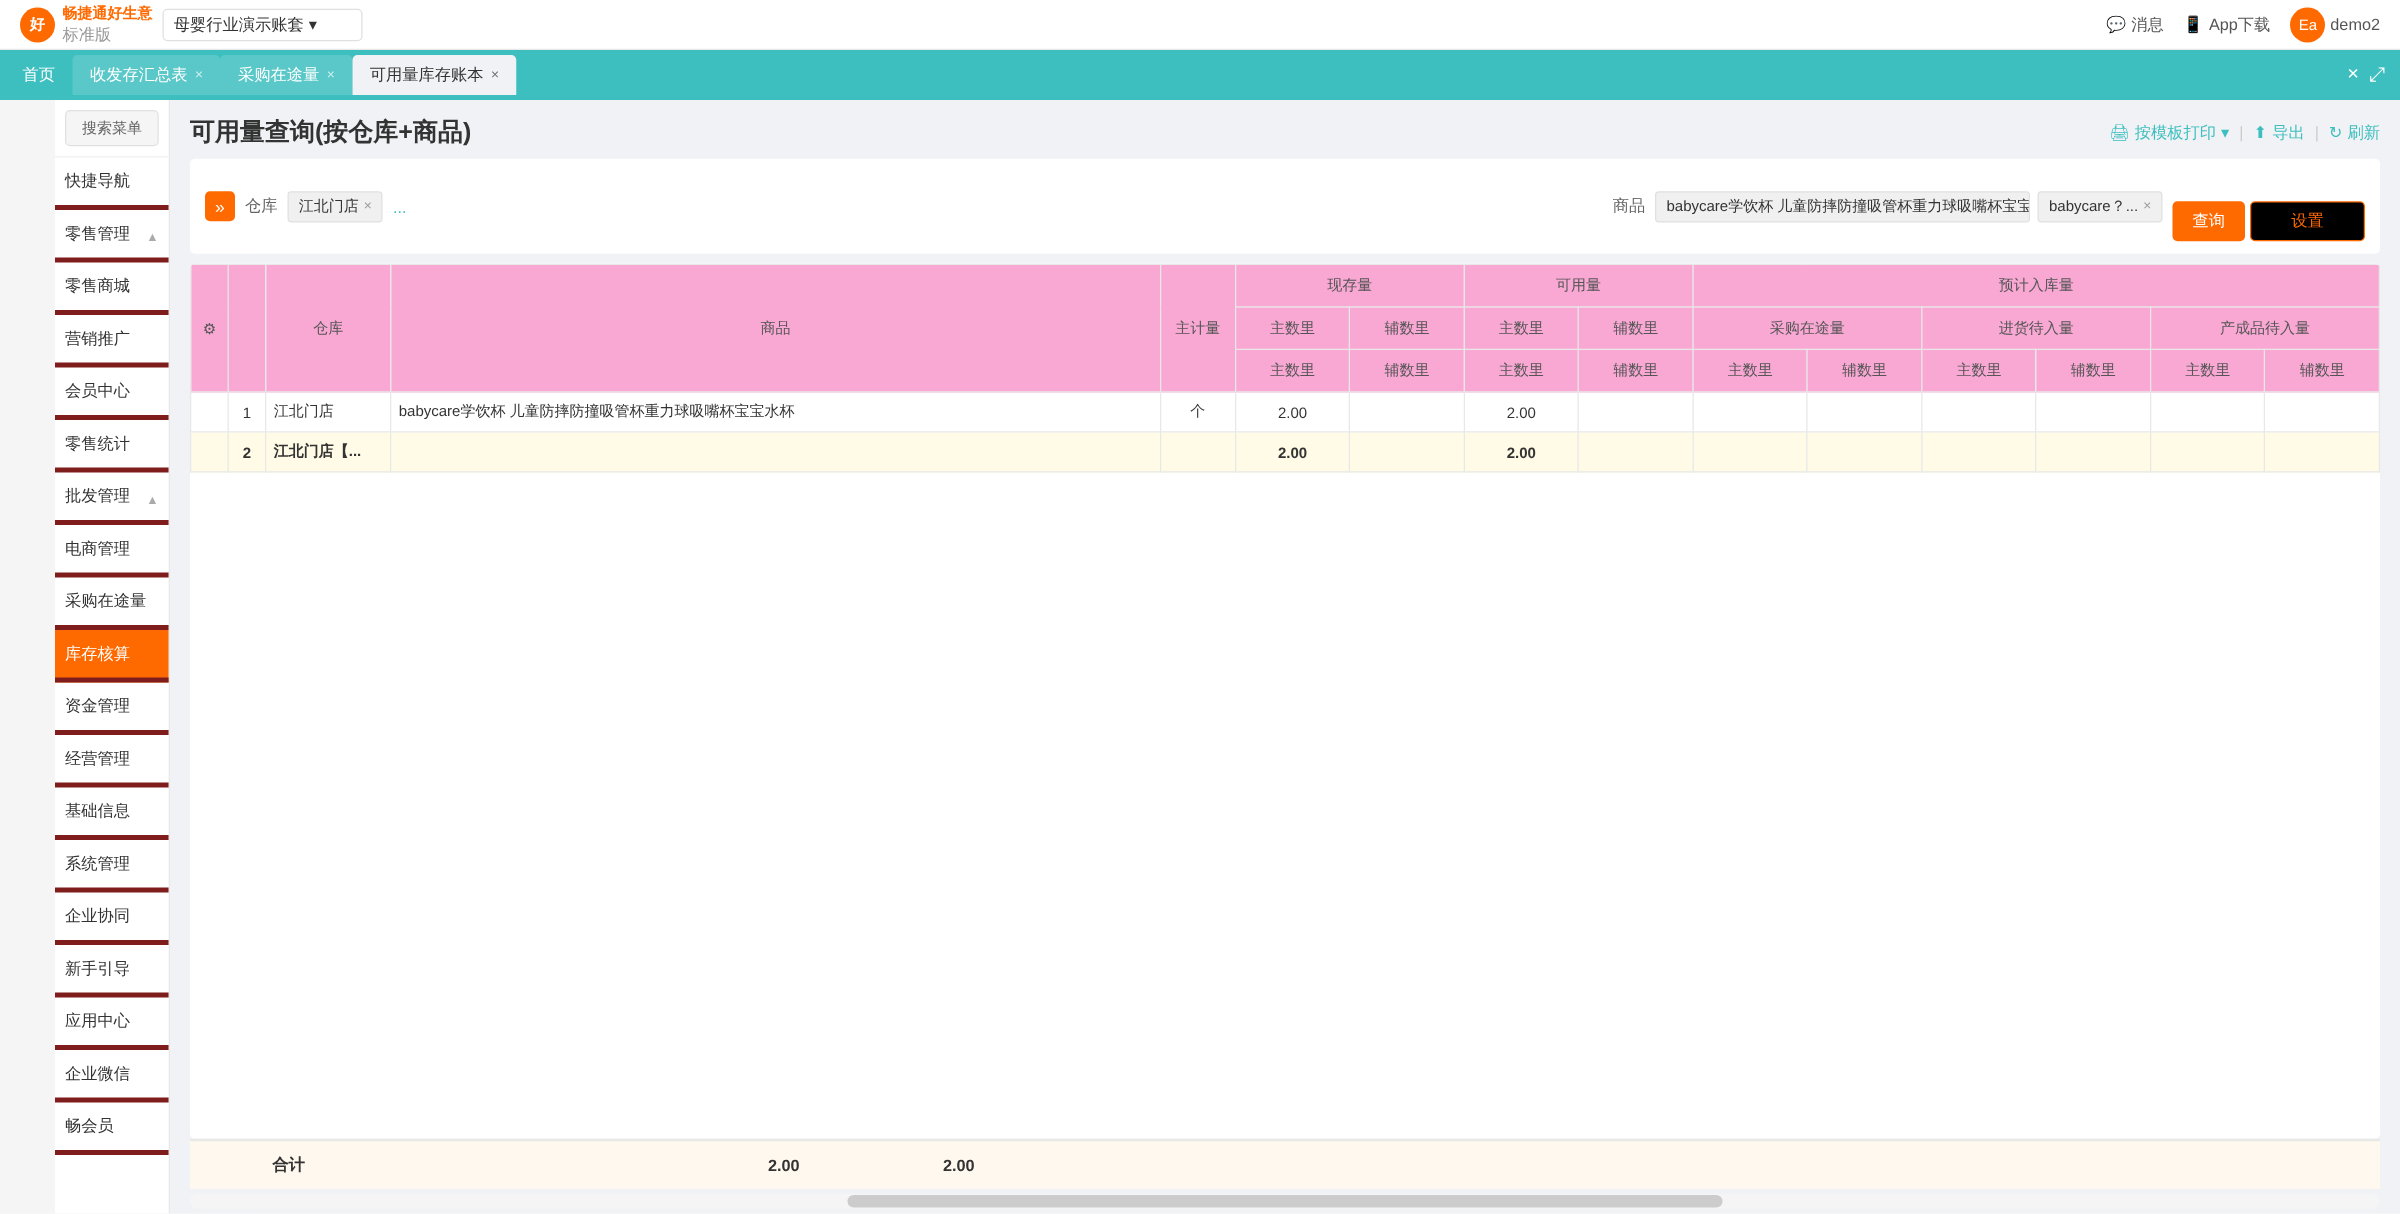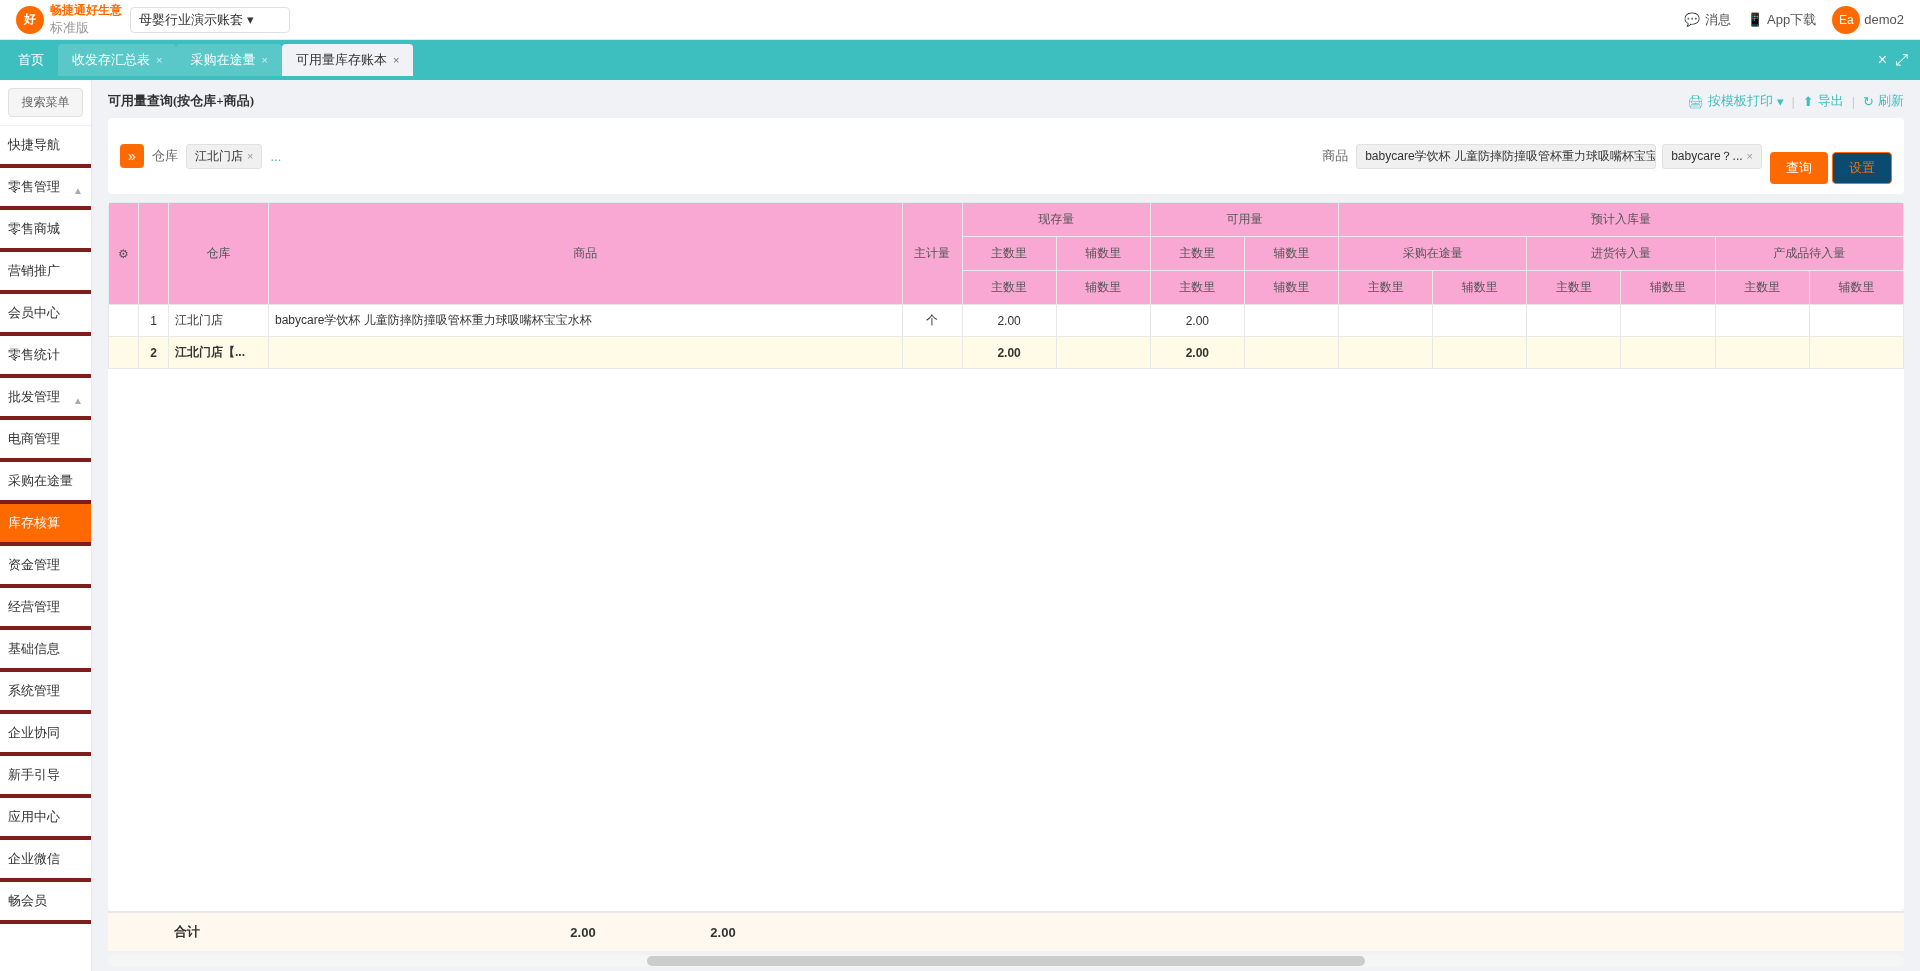--- a/index.html
+++ b/index.html
@@ -65,20 +65,21 @@
 
     
     .sidebar {
       width: 92px;
       background: #fff;
       border-right: 1px solid #e8e8e8;
       display: flex;
       flex-direction: column;
       flex-shrink: 0;
       overflow-y: auto;
+      margin-left: 44px;
     }
     .sidebar-search { padding: 8px; border-bottom: 1px solid #f0f0f0; }
     .sidebar-search-btn { width: 100%; padding: 5px; background: #f5f5f5; border: 1px solid #e0e0e0; border-radius: 4px; cursor: pointer; font-size: 12px; color: #666; text-align: center; }
     .sidebar-item {
       padding: 10px 8px;
       cursor: pointer;
       display: flex;
       align-items: flex-end;
       justify-content: space-between;
       font-size: 13px;
@@ -96,21 +97,21 @@
       overflow: hidden;
       background: #f0f2f5;
     }
     .page-header {
       padding: 12px 16px 8px;
       background: #f0f2f5;
       display: flex;
       align-items: center;
       justify-content: space-between;
     }
-    .page-title { font-size: 13px; font-weight: bold; color: #333; font-family: Liberation Serif, serif; }
+    .page-title { font-size: 20px; font-weight: bold; color: #333; }
     .page-actions { display: flex; align-items: center; gap: 8px; }
     .page-action-btn { display: flex; align-items: center; gap: 4px; cursor: pointer; color: #3ebfbf; font-size: 13px; }
     .page-action-sep { color: #ccc; }
 
     
     .filter-bar {
       background: #fff;
       margin: 0 16px 8px;
       padding: 10px 12px;
       border-radius: 4px;
@@ -122,21 +123,21 @@
     .filter-toggle { background: #ff6a00; color: #fff; border: none; border-radius: 4px; width: 24px; height: 24px; cursor: pointer; font-size: 14px; display: flex; align-items: center; justify-content: center; }
     .filter-label { color: #666; font-size: 13px; }
     .filter-tag { background: #f0f0f0; border: 1px solid #e0e0e0; border-radius: 3px; padding: 3px 8px; display: flex; align-items: center; gap: 4px; font-size: 12px; color: #333; }
     .filter-tag .close { cursor: pointer; color: #999; font-size: 11px; }
     .filter-more { color: #3ebfbf; cursor: pointer; font-size: 13px; }
     .filter-product-label { color: #666; font-size: 13px; }
     .product-tags { display: flex; align-items: center; gap: 6px; flex-wrap: wrap; }
     .product-tag { background: #f0f0f0; border: 1px solid #e0e0e0; border-radius: 3px; padding: 3px 8px; display: flex; align-items: center; gap: 4px; font-size: 12px; color: #333; max-width: 300px; overflow: hidden; text-overflow: ellipsis; white-space: nowrap; }
     .product-tag .close { cursor: pointer; color: #999; font-size: 11px; }
     .btn-query { background: #ff6a00; color: #fff; border: none; border-radius: 4px; padding: 6px 16px; cursor: pointer; font-size: 13px; }
-    .btn-set { background: #0c4a6e; color: #ff6a00; border: 1px solid #ff6a00; border-radius: 4px; padding: 6px 16px; cursor: pointer; font-size: 13px; }
+    .btn-set { background: #000000; color: #ff6a00; border: 1px solid #ff6a00; border-radius: 4px; padding: 6px 32px; cursor: pointer; font-size: 13px; }
     .btn-area { display: flex; flex-direction: row; gap: 4px; margin-top: 24px; }
 
     
     .table-container {
       background: #fff;
       margin: 0 16px;
       border-radius: 4px;
       overflow: auto;
       flex: 1;
     }

